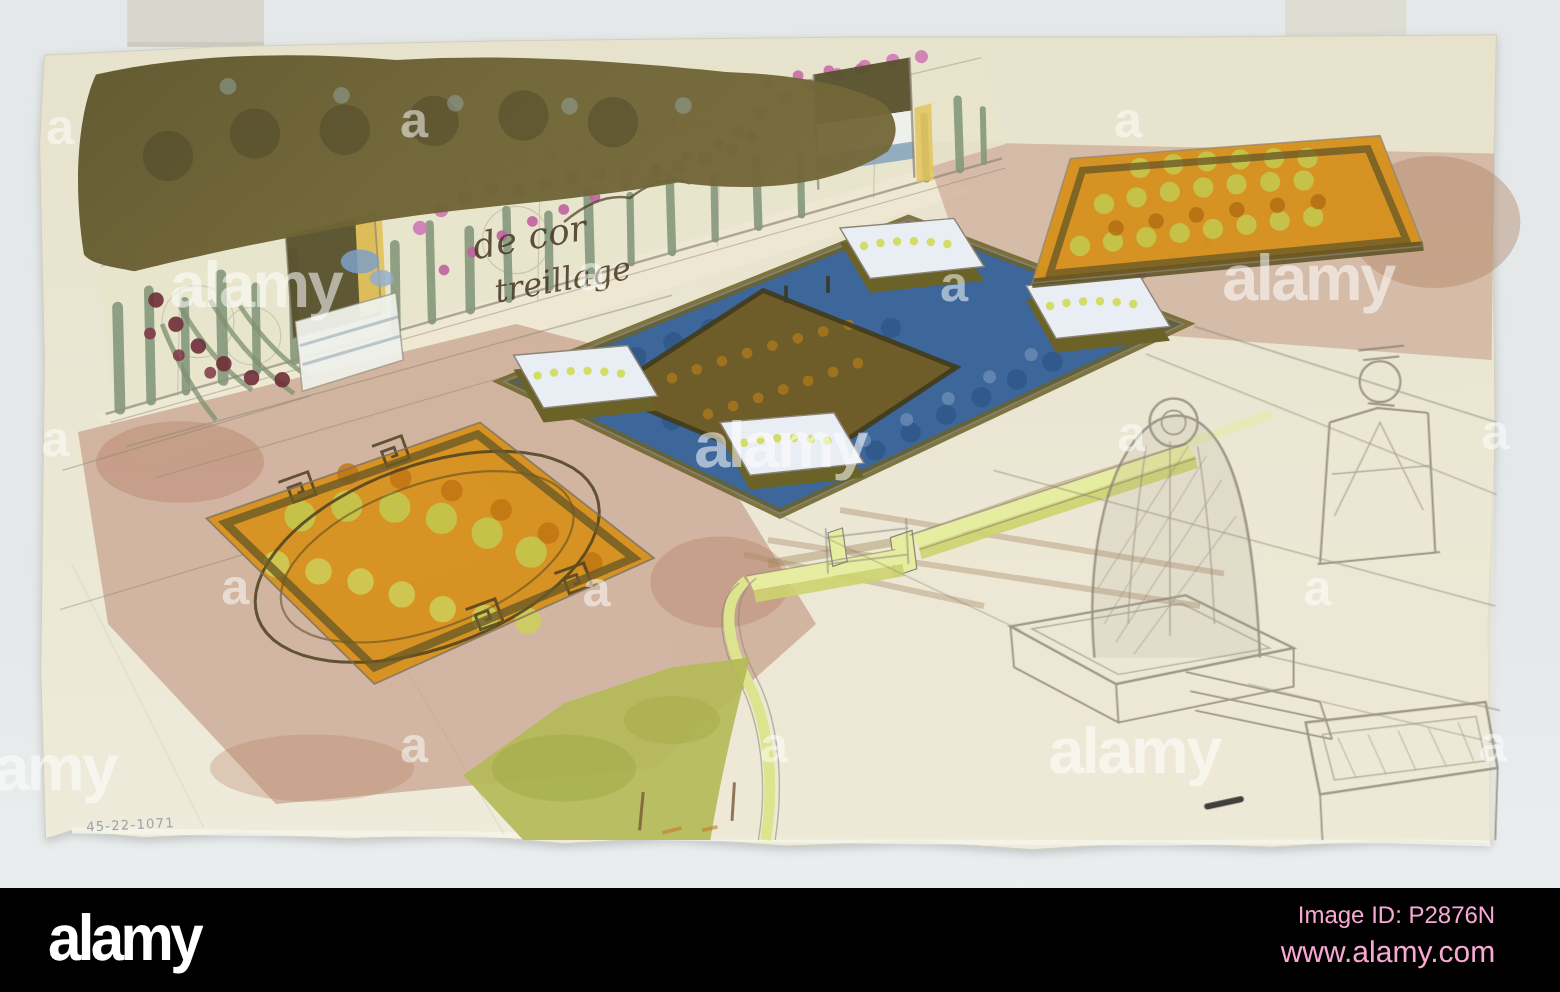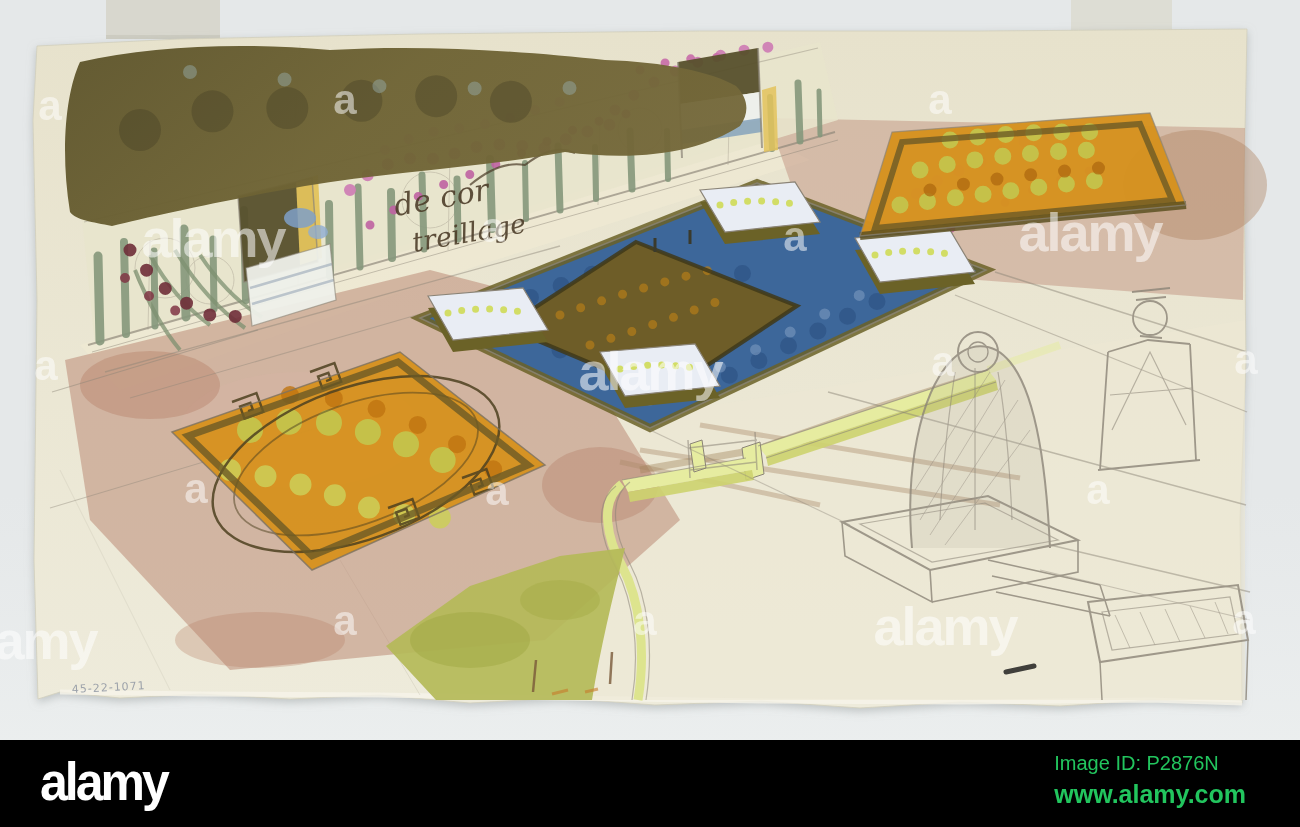--- a/index.html
+++ b/index.html
@@ -9,23 +9,23 @@
   .art-svg{position:absolute;left:0;top:0;}
   
   .wm{position:absolute;transform:translate(-50%,-50%);color:#ffffff;opacity:.52;
       font-weight:bold;pointer-events:none;user-select:none;line-height:1;}
   .wm-a{font-size:42px;}
   .wm-word{font-size:54px;letter-spacing:-2px;opacity:.55;}
   
   .footer-bar{position:absolute;left:0;right:0;bottom:0;height:87px;background:var(--bar);}
   .footer-logo{position:absolute;left:40px;top:50%;transform:translateY(-54%) scaleY(1.08);
                color:#fff;font-size:50px;font-weight:bold;letter-spacing:-3px;}
-  .footer-right{position:absolute;right:54px;top:12px;text-align:left;color:#22c55e;}
+  .footer-right{position:absolute;right:54px;top:12px;text-align:right;color:#f9a8d4;}
   .footer-id{font-size:20px;font-weight:400;margin-bottom:5px;}
-  .footer-url{font-size:25px;font-weight:bold;}
+  .footer-url{font-size:25px;font-weight:normal;}
 </style>
 </head>
 <body>
 
 <div class="stage">
 
 <svg class="art-svg" width="1300" height="740" viewBox="0 0 1300 740">
   <defs>
     <filter id="psh" x="-5%" y="-5%" width="110%" height="112%">
       <feDropShadow dx="0" dy="3" stdDeviation="4" flood-color="#9aa0a0" flood-opacity="0.55"></feDropShadow>

